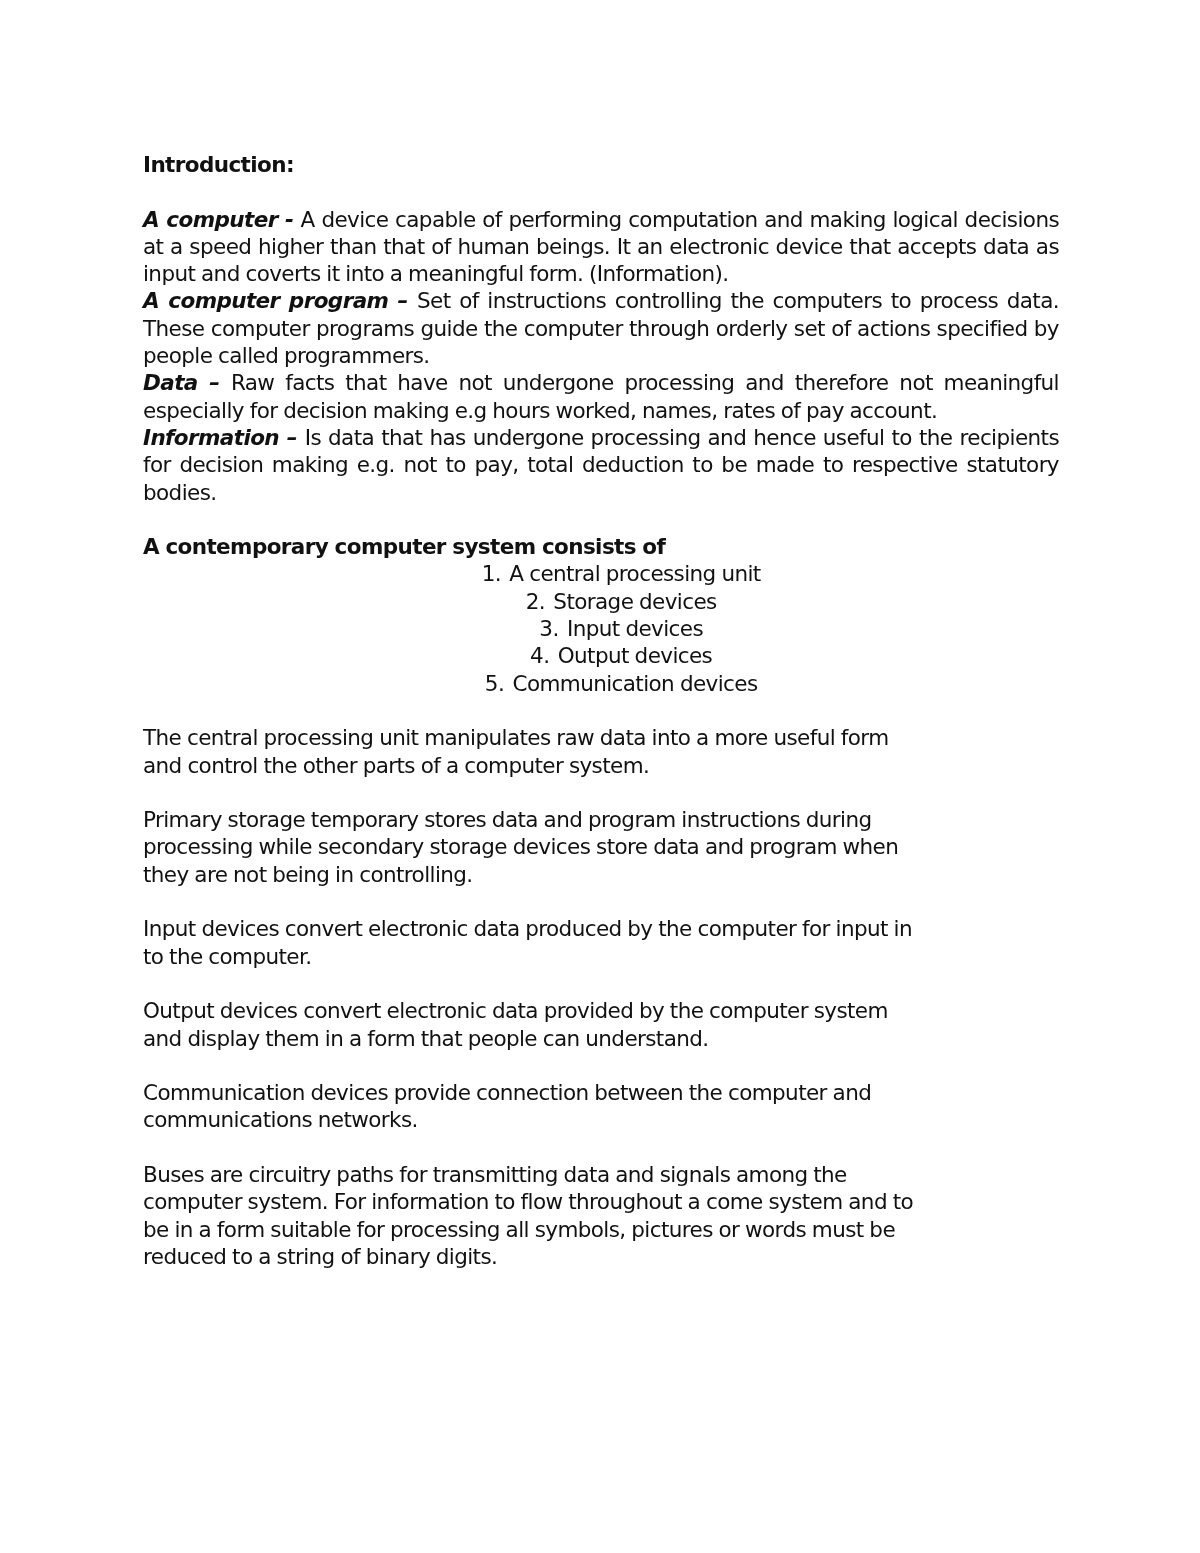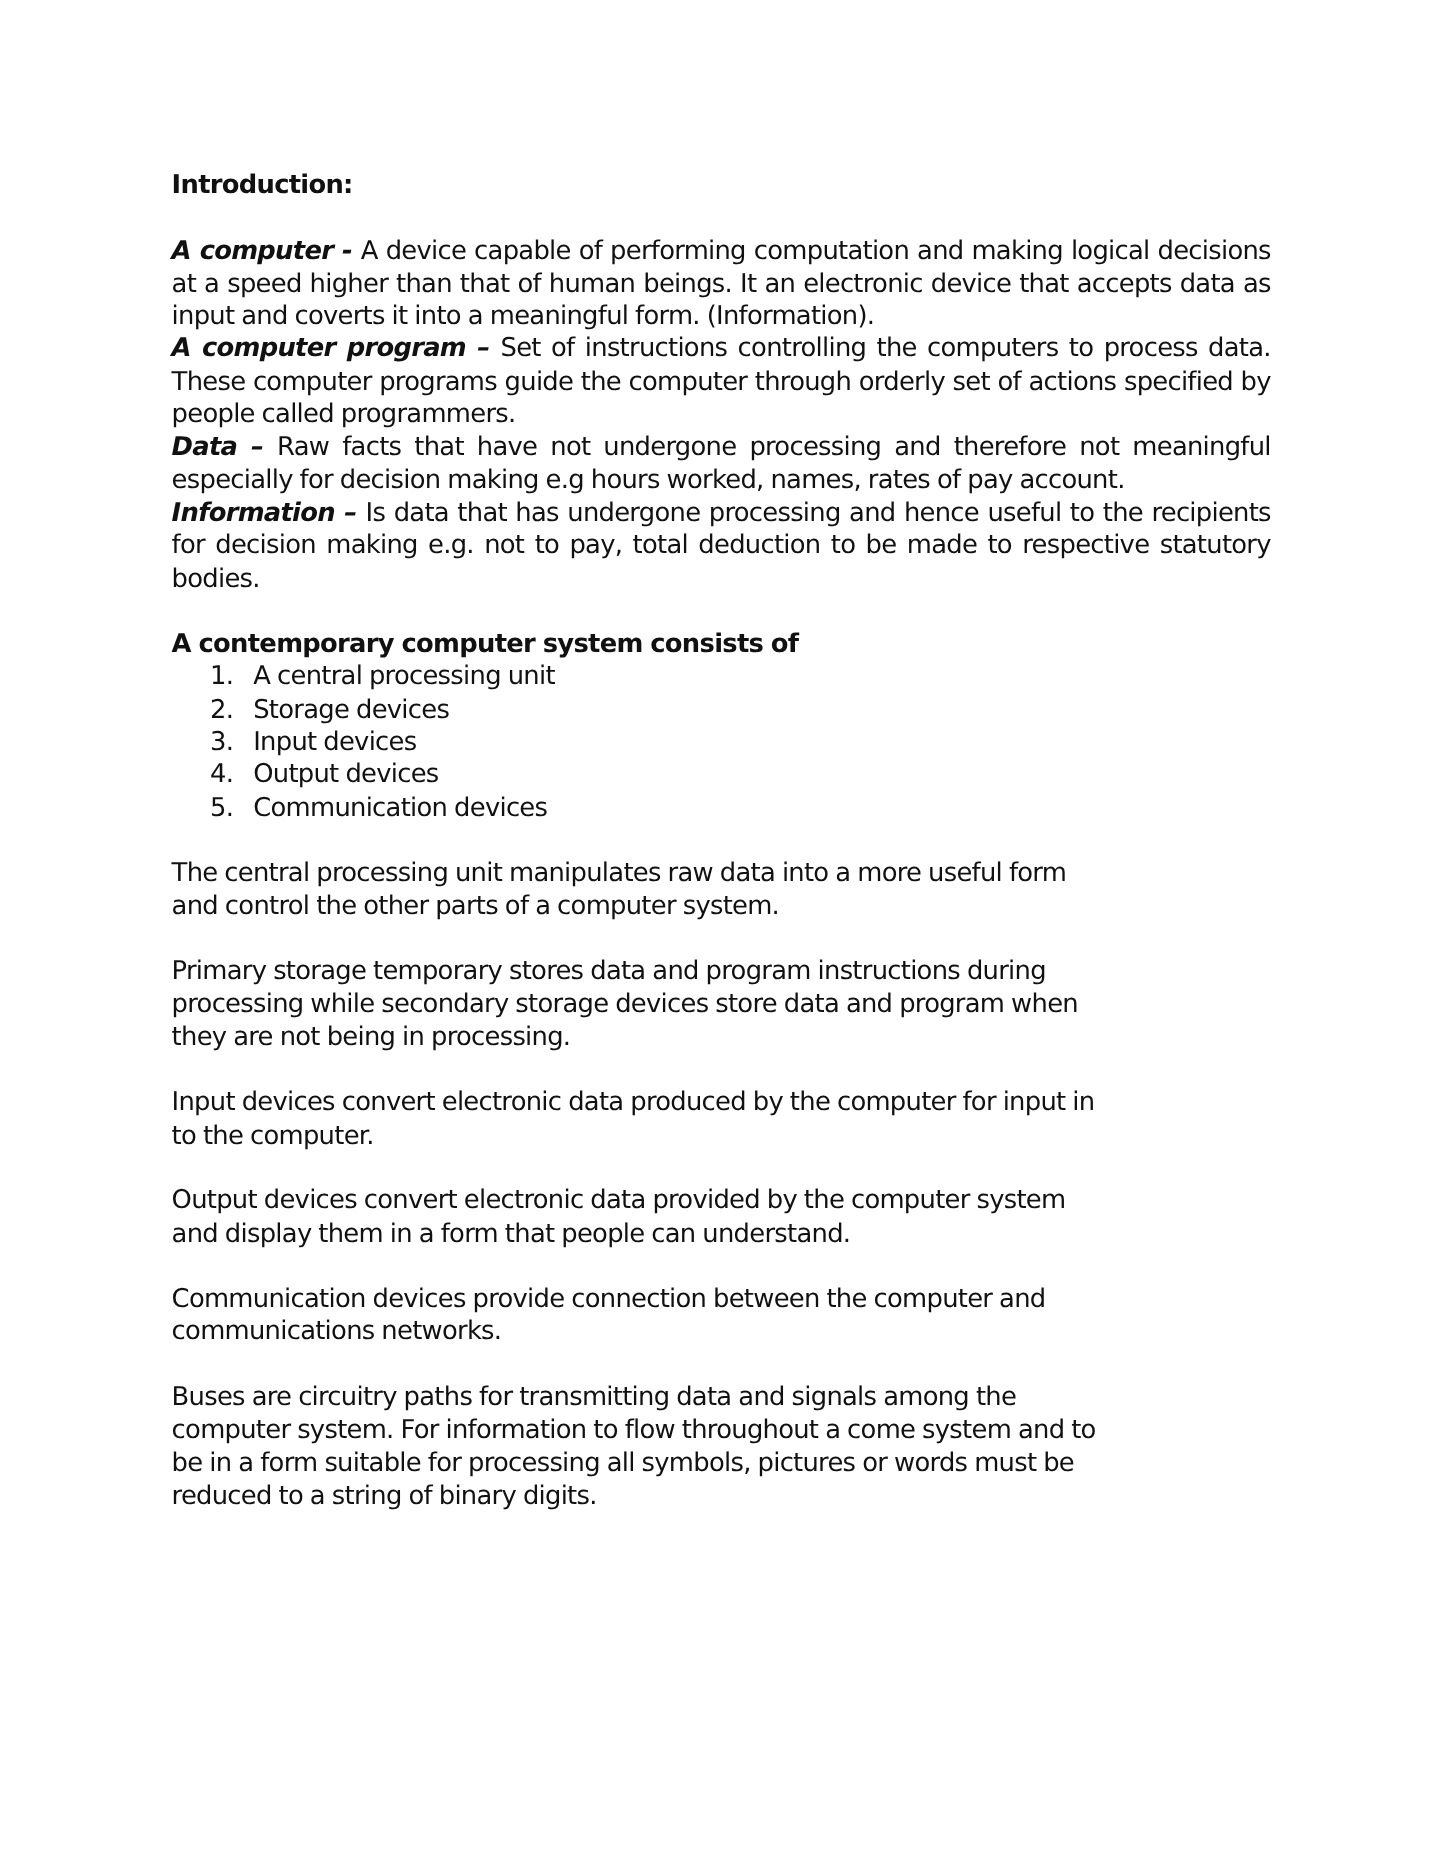--- a/index.html
+++ b/index.html
@@ -1,34 +1,34 @@
 <!DOCTYPE html>
 <html><head>
 <meta charset="utf-8">
 <style>
   html, body { margin: 0; padding: 0; background: #ffffff; }
   body { width: 1200px; height: 1553px; position: relative; overflow: hidden; }
   .page {
     position: absolute;
     left: 143px;
-    top: 141px;
+    top: 151px;
     width: 916px;
     font-family: "DejaVu Sans", sans-serif;
     font-size: 21.5px;
     line-height: 27.3px;
     color: #111111;
     letter-spacing: -0.6px;
     word-spacing: -0.5px;
   }
   .p { margin: 0; }
   .justify { text-align: justify; }
   .gap { height: 27.3px; }
   b { font-weight: bold; font-style: italic; }
   .heading { font-weight: bold; }
-  ol { margin: 0; padding: 0; list-style: none; }
+  ol { margin: 0; padding: 0; list-style: none; text-align: center; }
   ol li { padding-left: 32px; position: relative; }
   ol li .num { display: inline-block; width: 36px; }
   .line { display: block; }
 </style>
 </head>
 <body>
 
 <div class="page">
   <p class="p heading">Introduction:</p>
   <div class="gap"></div>
@@ -56,21 +56,21 @@
 
   <p class="p">
     <span class="line">The central processing unit manipulates raw data into a more useful form</span>
     <span class="line">and control the other parts of a computer system.</span>
   </p>
   <div class="gap"></div>
 
   <p class="p">
     <span class="line">Primary storage temporary stores data and program instructions during</span>
     <span class="line">processing while secondary storage devices store data and program when</span>
-    <span class="line">they are not being in processing.</span>
+    <span class="line">they are not being in controlling.</span>
   </p>
   <div class="gap"></div>
 
   <p class="p">
     <span class="line">Input devices convert electronic data produced by the computer for input in</span>
     <span class="line">to the computer.</span>
   </p>
   <div class="gap"></div>
 
   <p class="p">

